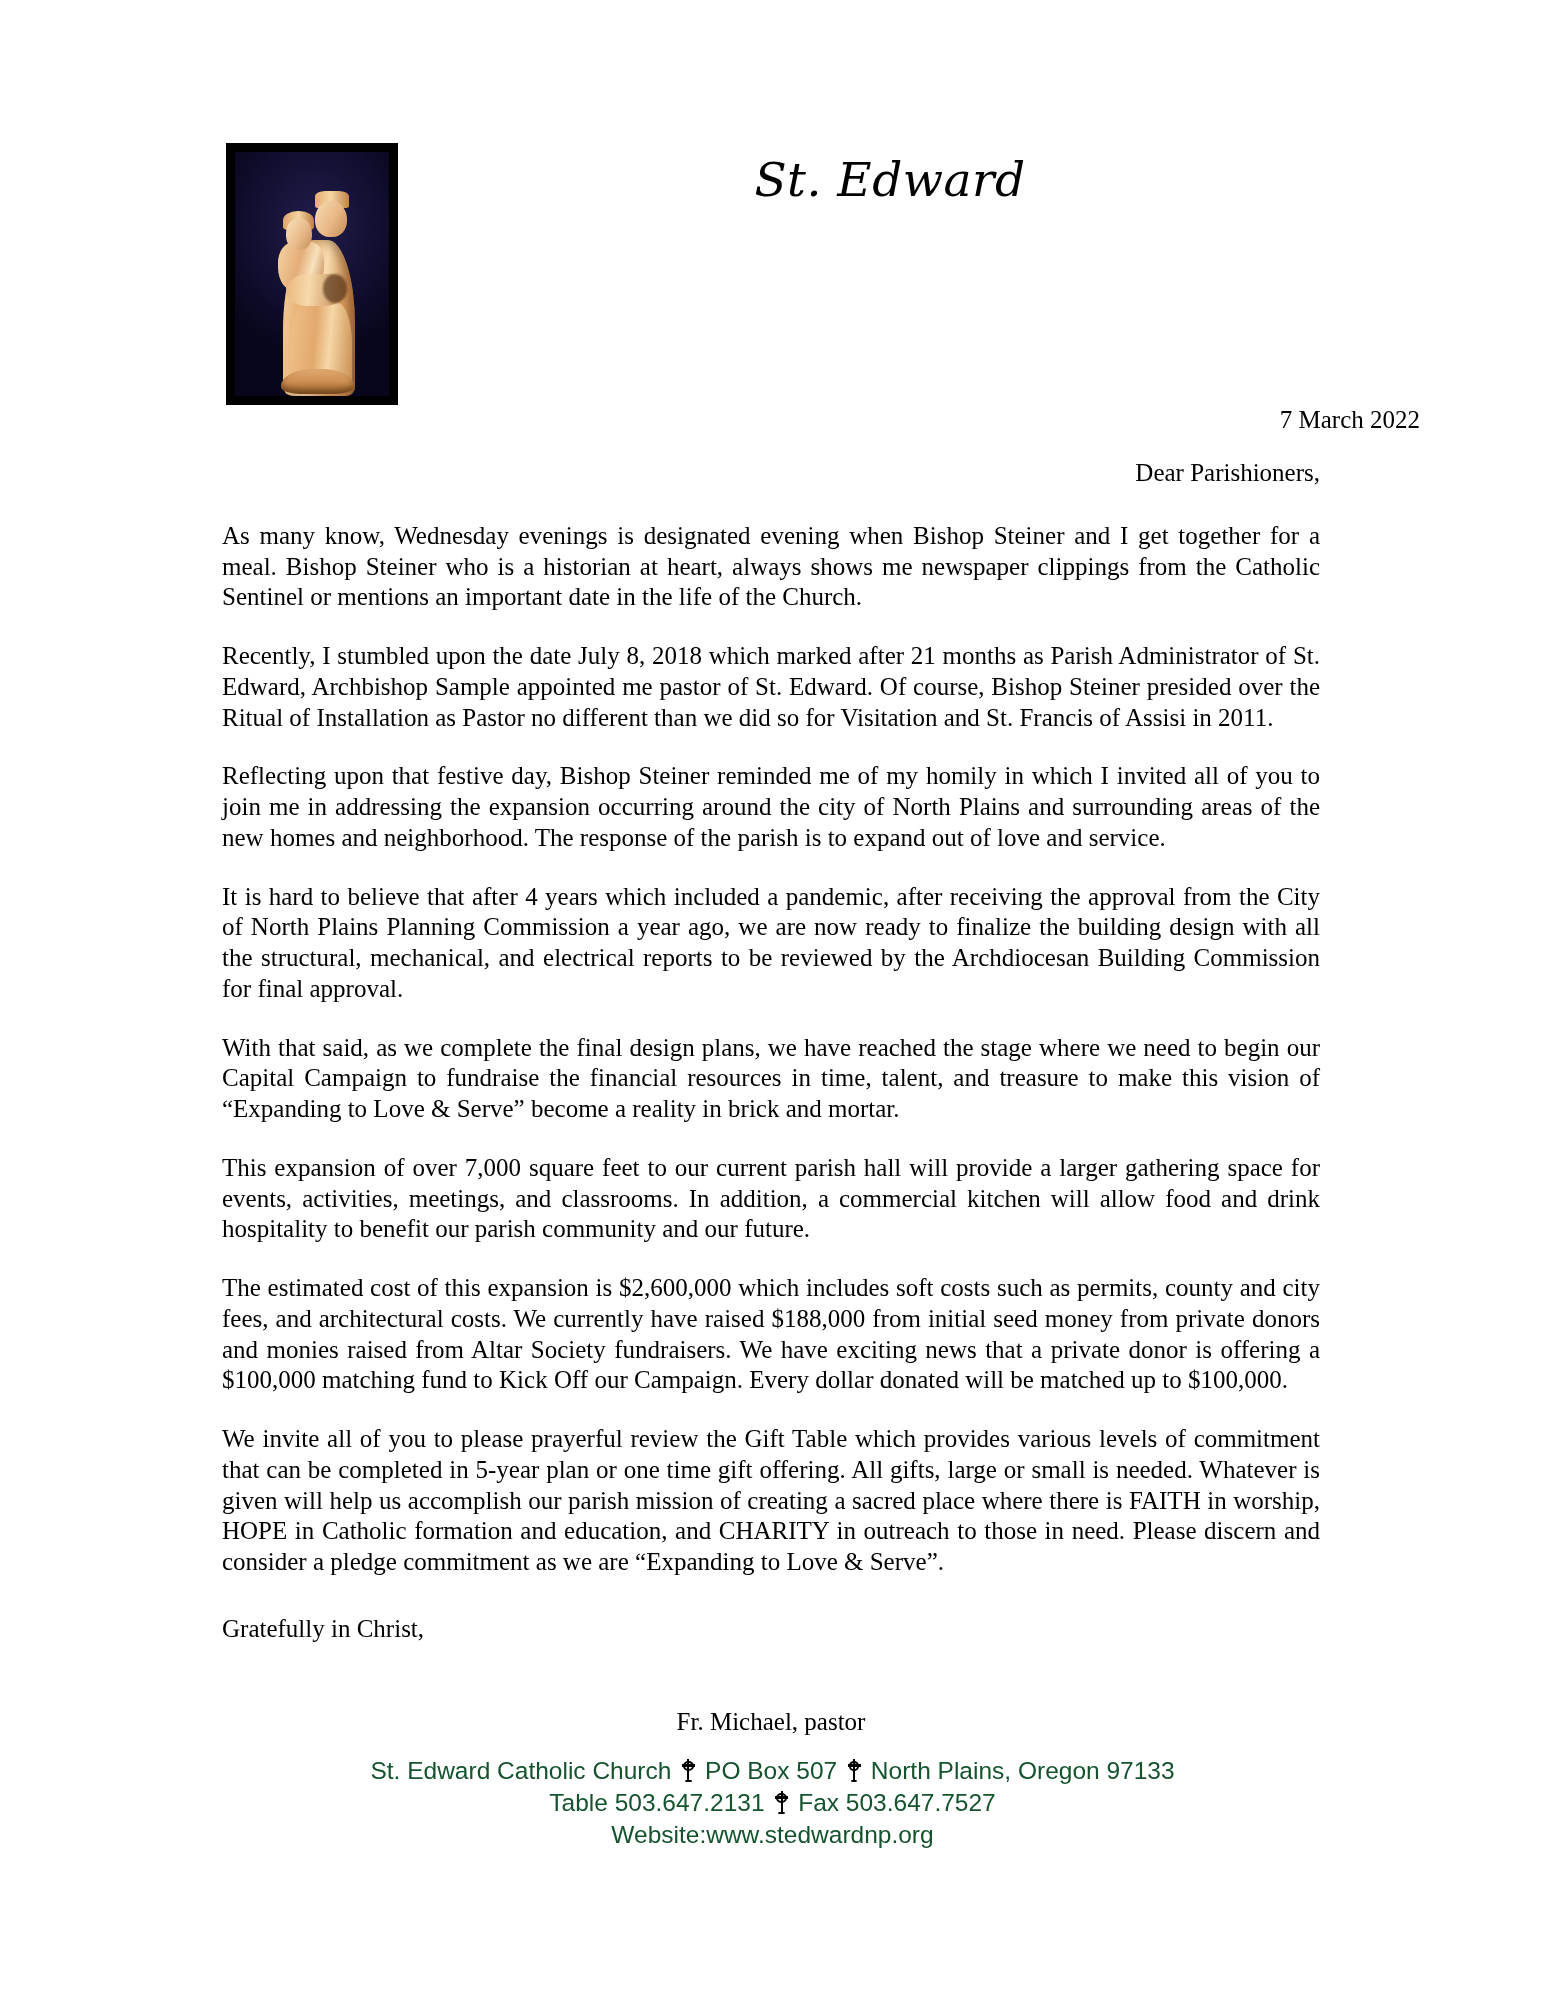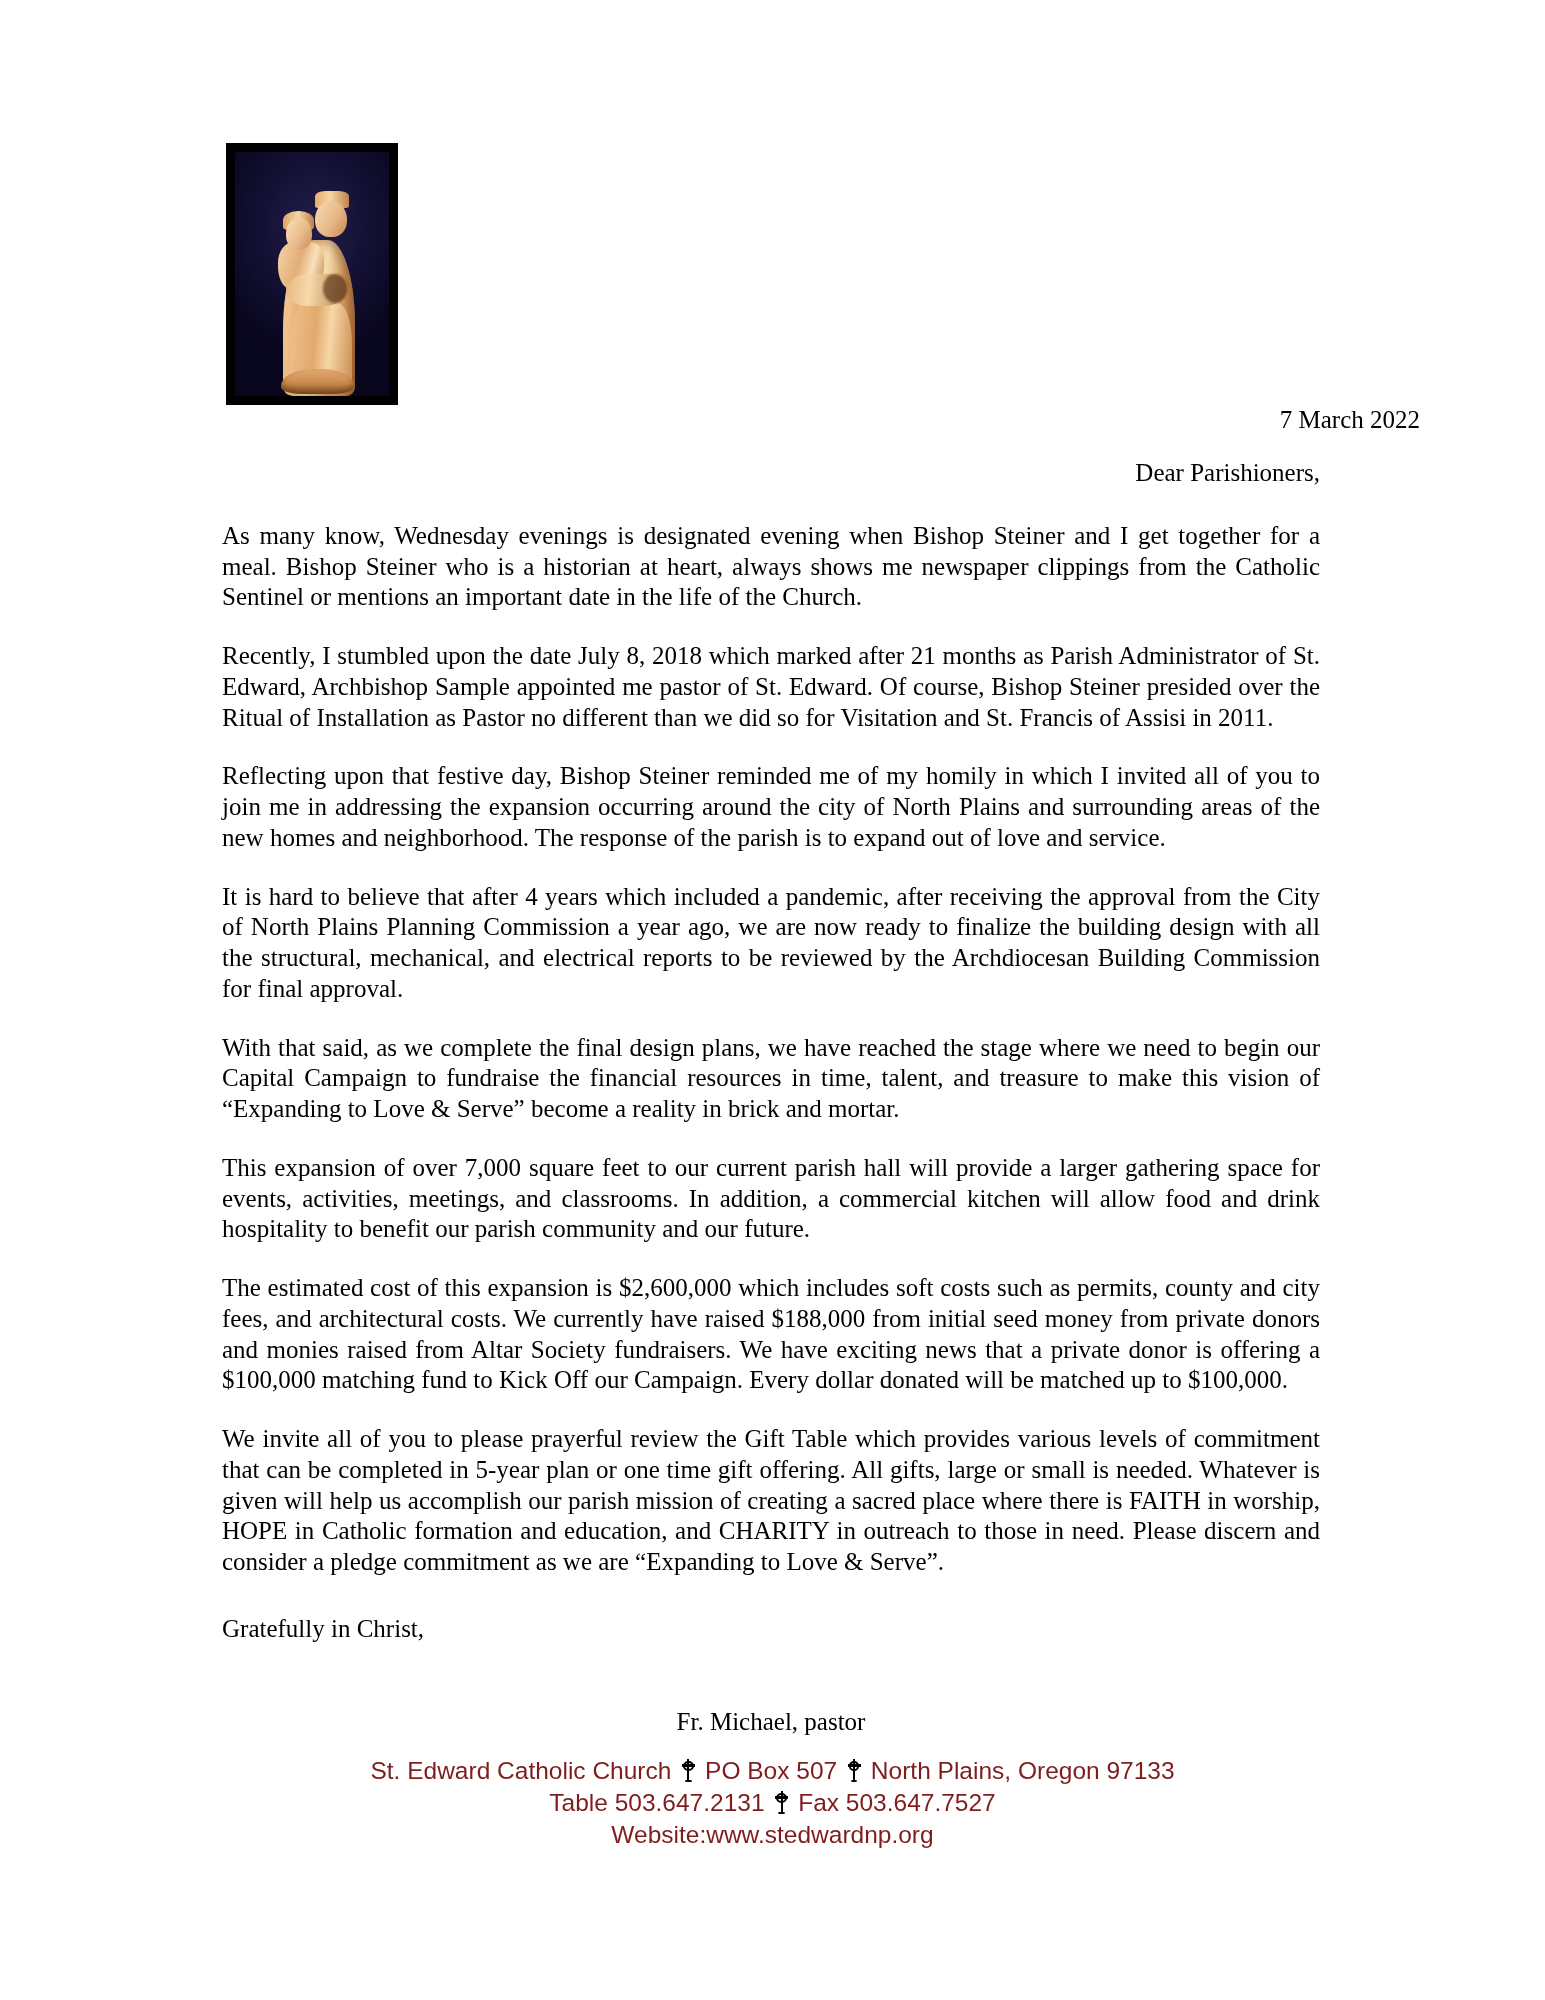--- a/index.html
+++ b/index.html
@@ -205,21 +205,21 @@
   
   .footer {
     position: absolute;
     left: 0;
     right: 0;
     top: 1755px;
     text-align: center;
     font-family: "Liberation Sans", sans-serif;
     font-size: 24.5px;
     line-height: 1.30;
-    color: #7f1d1d;
+    color: #14532d;
   }
   .footer-line { display: block; white-space: nowrap; }
   .cross-sep {
     display: inline-block;
     position: relative;
     width: 0.62em;
     height: 1em;
     vertical-align: -0.14em;
     margin: 0 0.10em;
   }
@@ -275,20 +275,21 @@
         <div class="stat-shadow"></div>
         <div class="stat-hood-b"></div>
         <div class="stat-head-b"></div>
         <div class="stat-crown"></div>
         <div class="stat-head-a"></div>
         <div class="stat-base"></div>
       </div>
     </div>
 
     <div class="church-title">
+      <span class="line1">St. Edward</span>
     </div>
 
   </div>
 
   <div class="date-line">7 March 2022</div>
 
   <div class="letter-body">
     <p class="salutation">Dear Parishioners,</p>
 
     <p class="para">As many know, Wednesday evenings is designated evening when Bishop Steiner and I get together for a meal.  Bishop Steiner who is a historian at heart, always shows me newspaper clippings from the Catholic Sentinel or mentions an important date in the life of the Church.</p>

